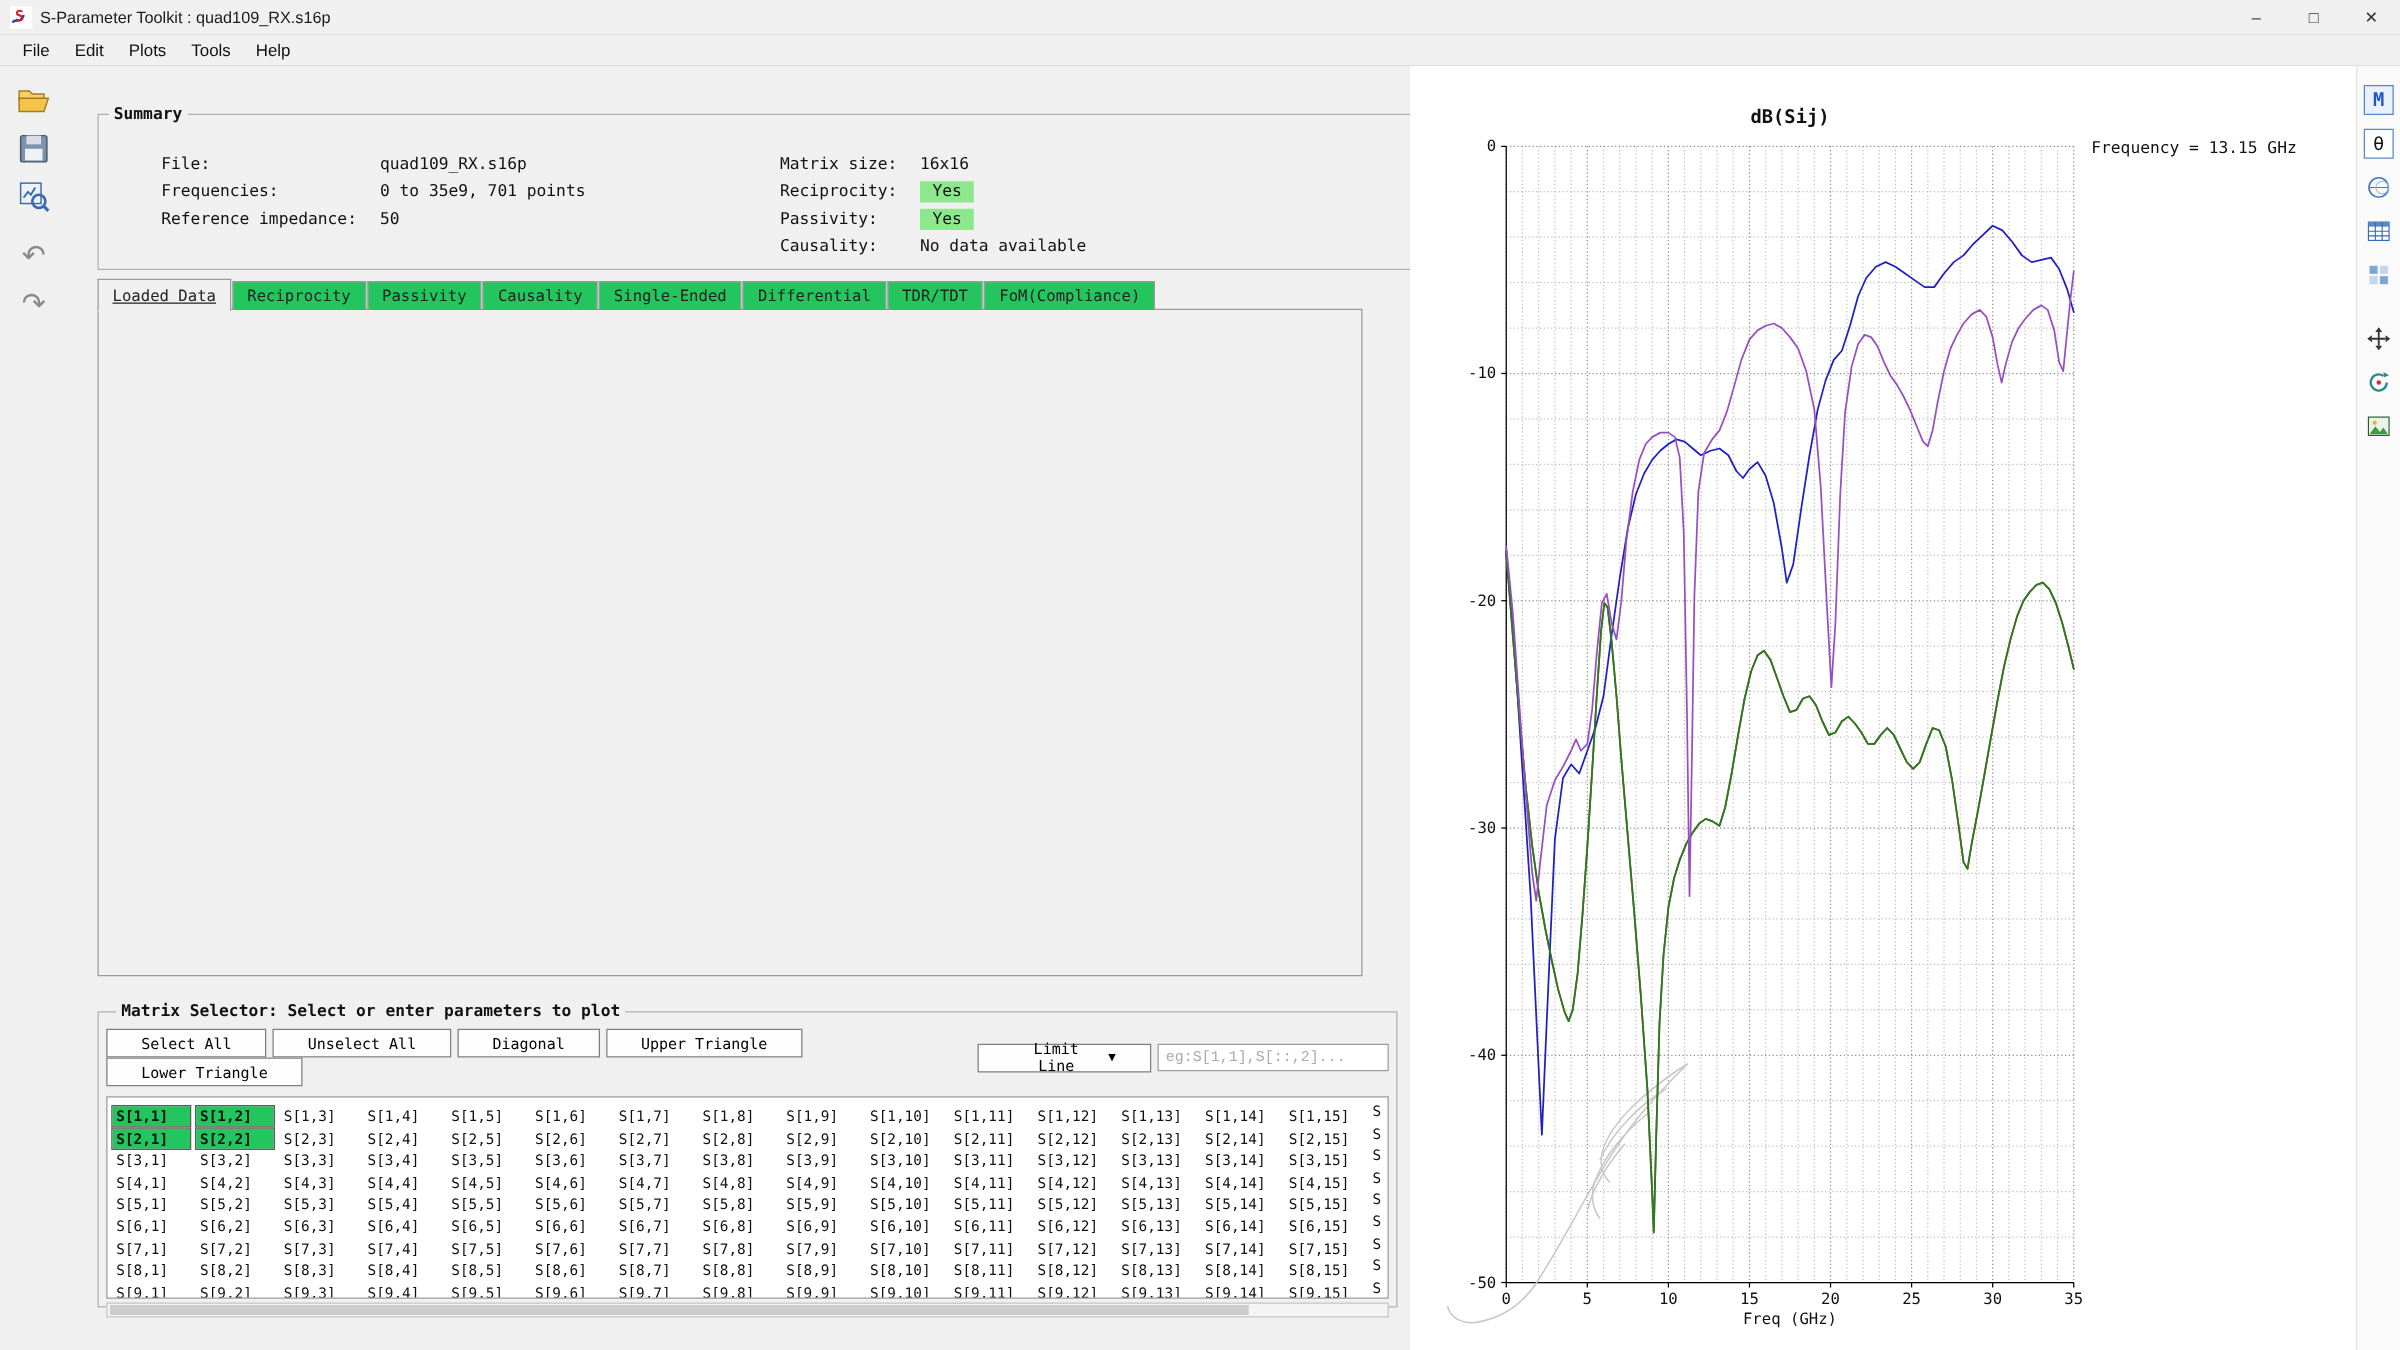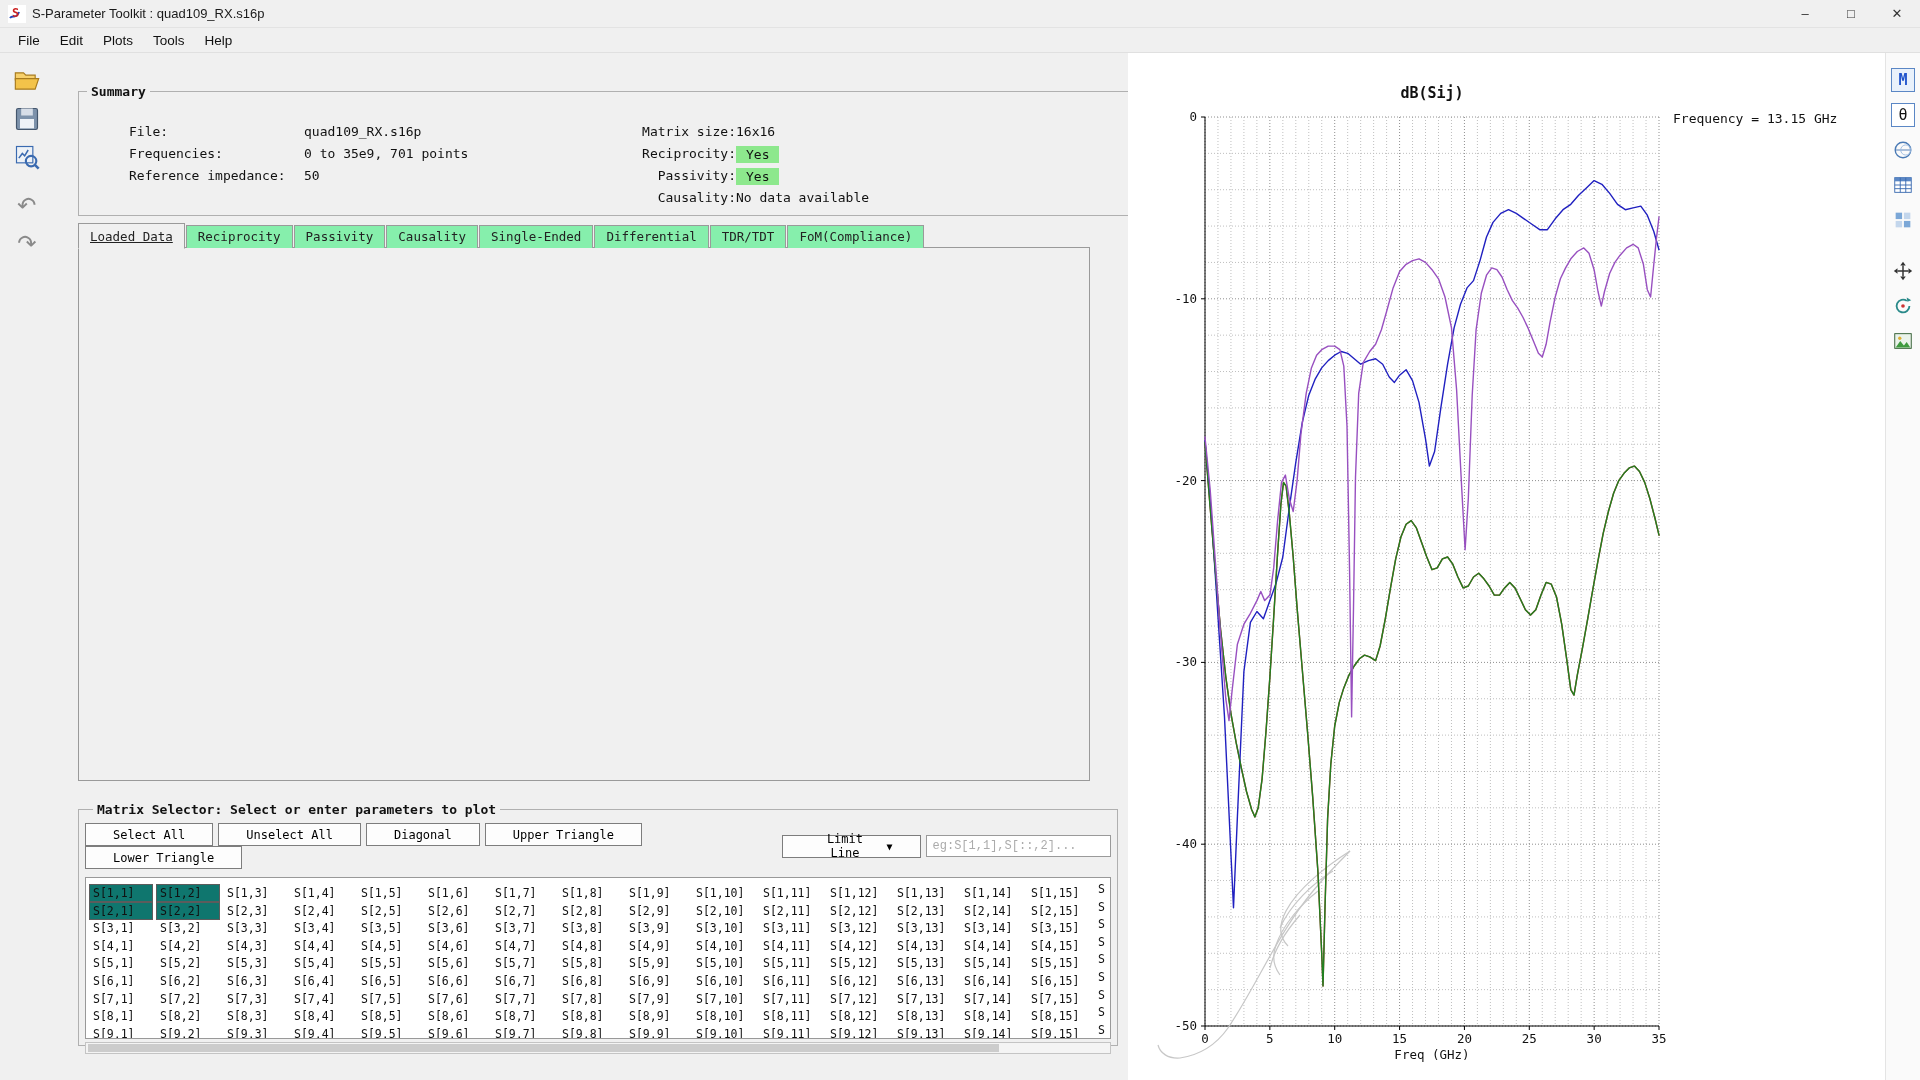--- a/index.html
+++ b/index.html
@@ -28,26 +28,26 @@
   fieldset.group { position:absolute; border:1px solid #b0b0b0; background:#f0f0f0; }
   fieldset.group > legend { font-family:"DejaVu Sans Mono",monospace; font-weight:bold; font-size:13px; margin-left:8px; padding:0 4px; }
 
   
   .summary-group { left:78px; top:84px; width:1052px; height:132px; }
   .sum-col { position:absolute; top:22px; font-family:"DejaVu Sans Mono",monospace; font-size:13px; }
   .sum-left { left:50px; }
   .sum-right { left:545px; }
   .sum-row { height:22px; line-height:22px; white-space:nowrap; }
   .sum-label-l { display:inline-block; width:175px; }
-  .sum-label-r { display:inline-block; width:112px;text-align:right; }
+  .sum-label-r { display:inline-block; width:112px; }
   .badge-yes { display:inline-block; background:#8de88d; padding:0 10px; line-height:17px; height:17px; vertical-align:middle; }
 
   
   .tab-bar { position:absolute; left:78px; top:222px; display:flex; align-items:flex-end; z-index:2; }
-  .tab { font-family:"DejaVu Sans Mono",monospace; font-size:12.5px; padding:3px 11px 4px 11px; background:#86efac; border:1px solid #9a9a9a; border-bottom:none; margin-right:1px; color:#222; }
+  .tab { font-family:"DejaVu Sans Mono",monospace; font-size:12.5px; padding:3px 11px 4px 11px; background:#22c55e; border:1px solid #9a9a9a; border-bottom:none; margin-right:1px; color:#222; }
   .tab.active { background:#f0f0f0; padding-top:5px; position:relative; top:1px; border-bottom:1px solid #f0f0f0;text-decoration:underline; }
   .tab-content { position:absolute; left:78px; top:247px; width:1012px; height:534px; border:1px solid #9a9a9a; background:#f0f0f0; z-index:1; }
 
   
   .ports-group { left:95px; top:258px; width:978px; height:510px; padding:2px 12px 10px 12px; }
   .checkbox-row { display:flex; align-items:center; margin:4px 0 0 2px; font-size:13px; }
   .checkbox { width:13px; height:13px; background:#fff; border:1px solid #707070; margin-right:6px; display:inline-block; }
   .search-input { display:block; width:100%; height:21px; margin-top:9px; border:1px solid #9a9a9a; background:#fff; padding:0 6px; font-size:13px; color:#222; }
   .search-input::placeholder { color:#9a9a9a; }
   .ports-table { position:relative; margin-top:10px; height:374px; background:#fff; border:1px solid #a0a0a0; overflow:hidden; }
@@ -65,21 +65,21 @@
   
   .matrix-group { left:78px; top:802px; width:1040px; height:244px; padding:0 6px; }
   .matrix-buttons { display:flex; align-items:center; margin:6px 0 0 0; }
   .mx-btn { height:23px; background:#fdfdfd; border:1px solid #7d7d7d; padding:0 27px; margin-right:5px; font-family:"DejaVu Sans Mono",monospace; font-size:12px; display:inline-flex; align-items:center; }
   .mx-btn .dd { margin-left:7px; font-size:10px; }
   .param-input { width:192px; height:22px; border:1px solid #9a9a9a; padding:0 6px; font-family:Liberation Mono, monospace; font-size:12px; color:#222; }
   .param-input::placeholder { color:#ababab; }
   .matrix-grid { margin-top:8px; height:162px; background:#fff; border:1px solid #999; overflow:hidden; padding:3px 0 0 4px; }
   .matrix-row { height:17.6px; white-space:nowrap; }
   .matrix-cell { display:inline-block; width:62px; margin-right:5px; font-family:"DejaVu Sans Mono",monospace; font-size:11.5px; height:16px; line-height:16px; padding-left:3px; color:#111; }
-  .matrix-cell.selected { background:#0f766e; outline:1px solid #5c5c5c; font-weight:normal; }
+  .matrix-cell.selected { background:#22c55e; outline:1px solid #5c5c5c; font-weight:bold; }
   .matrix-cell.cut { width:14px; overflow:hidden; margin-right:0; }
   .hscroll { position:relative; margin-top:3px; height:12px; background:#f4f4f4; border:1px solid #c4c4c4; }
   .hthumb { position:absolute; top:1px; bottom:1px; left:2px; width:89%; background:#cccccc; }
 
   
   .chart-panel { position:absolute; left:1128px; top:53px; width:757px; height:1027px; background:#fff; }
   .chart-svg { position:absolute; left:0; top:0; }
   .legend { position:absolute; left:545px; top:58px; font-family:"DejaVu Sans Mono",monospace; font-size:13px; color:#111; }
   .legend-freq { margin-bottom:10px; white-space:nowrap; }
   .legend-row { display:flex; align-items:center; height:26px; white-space:nowrap; }

